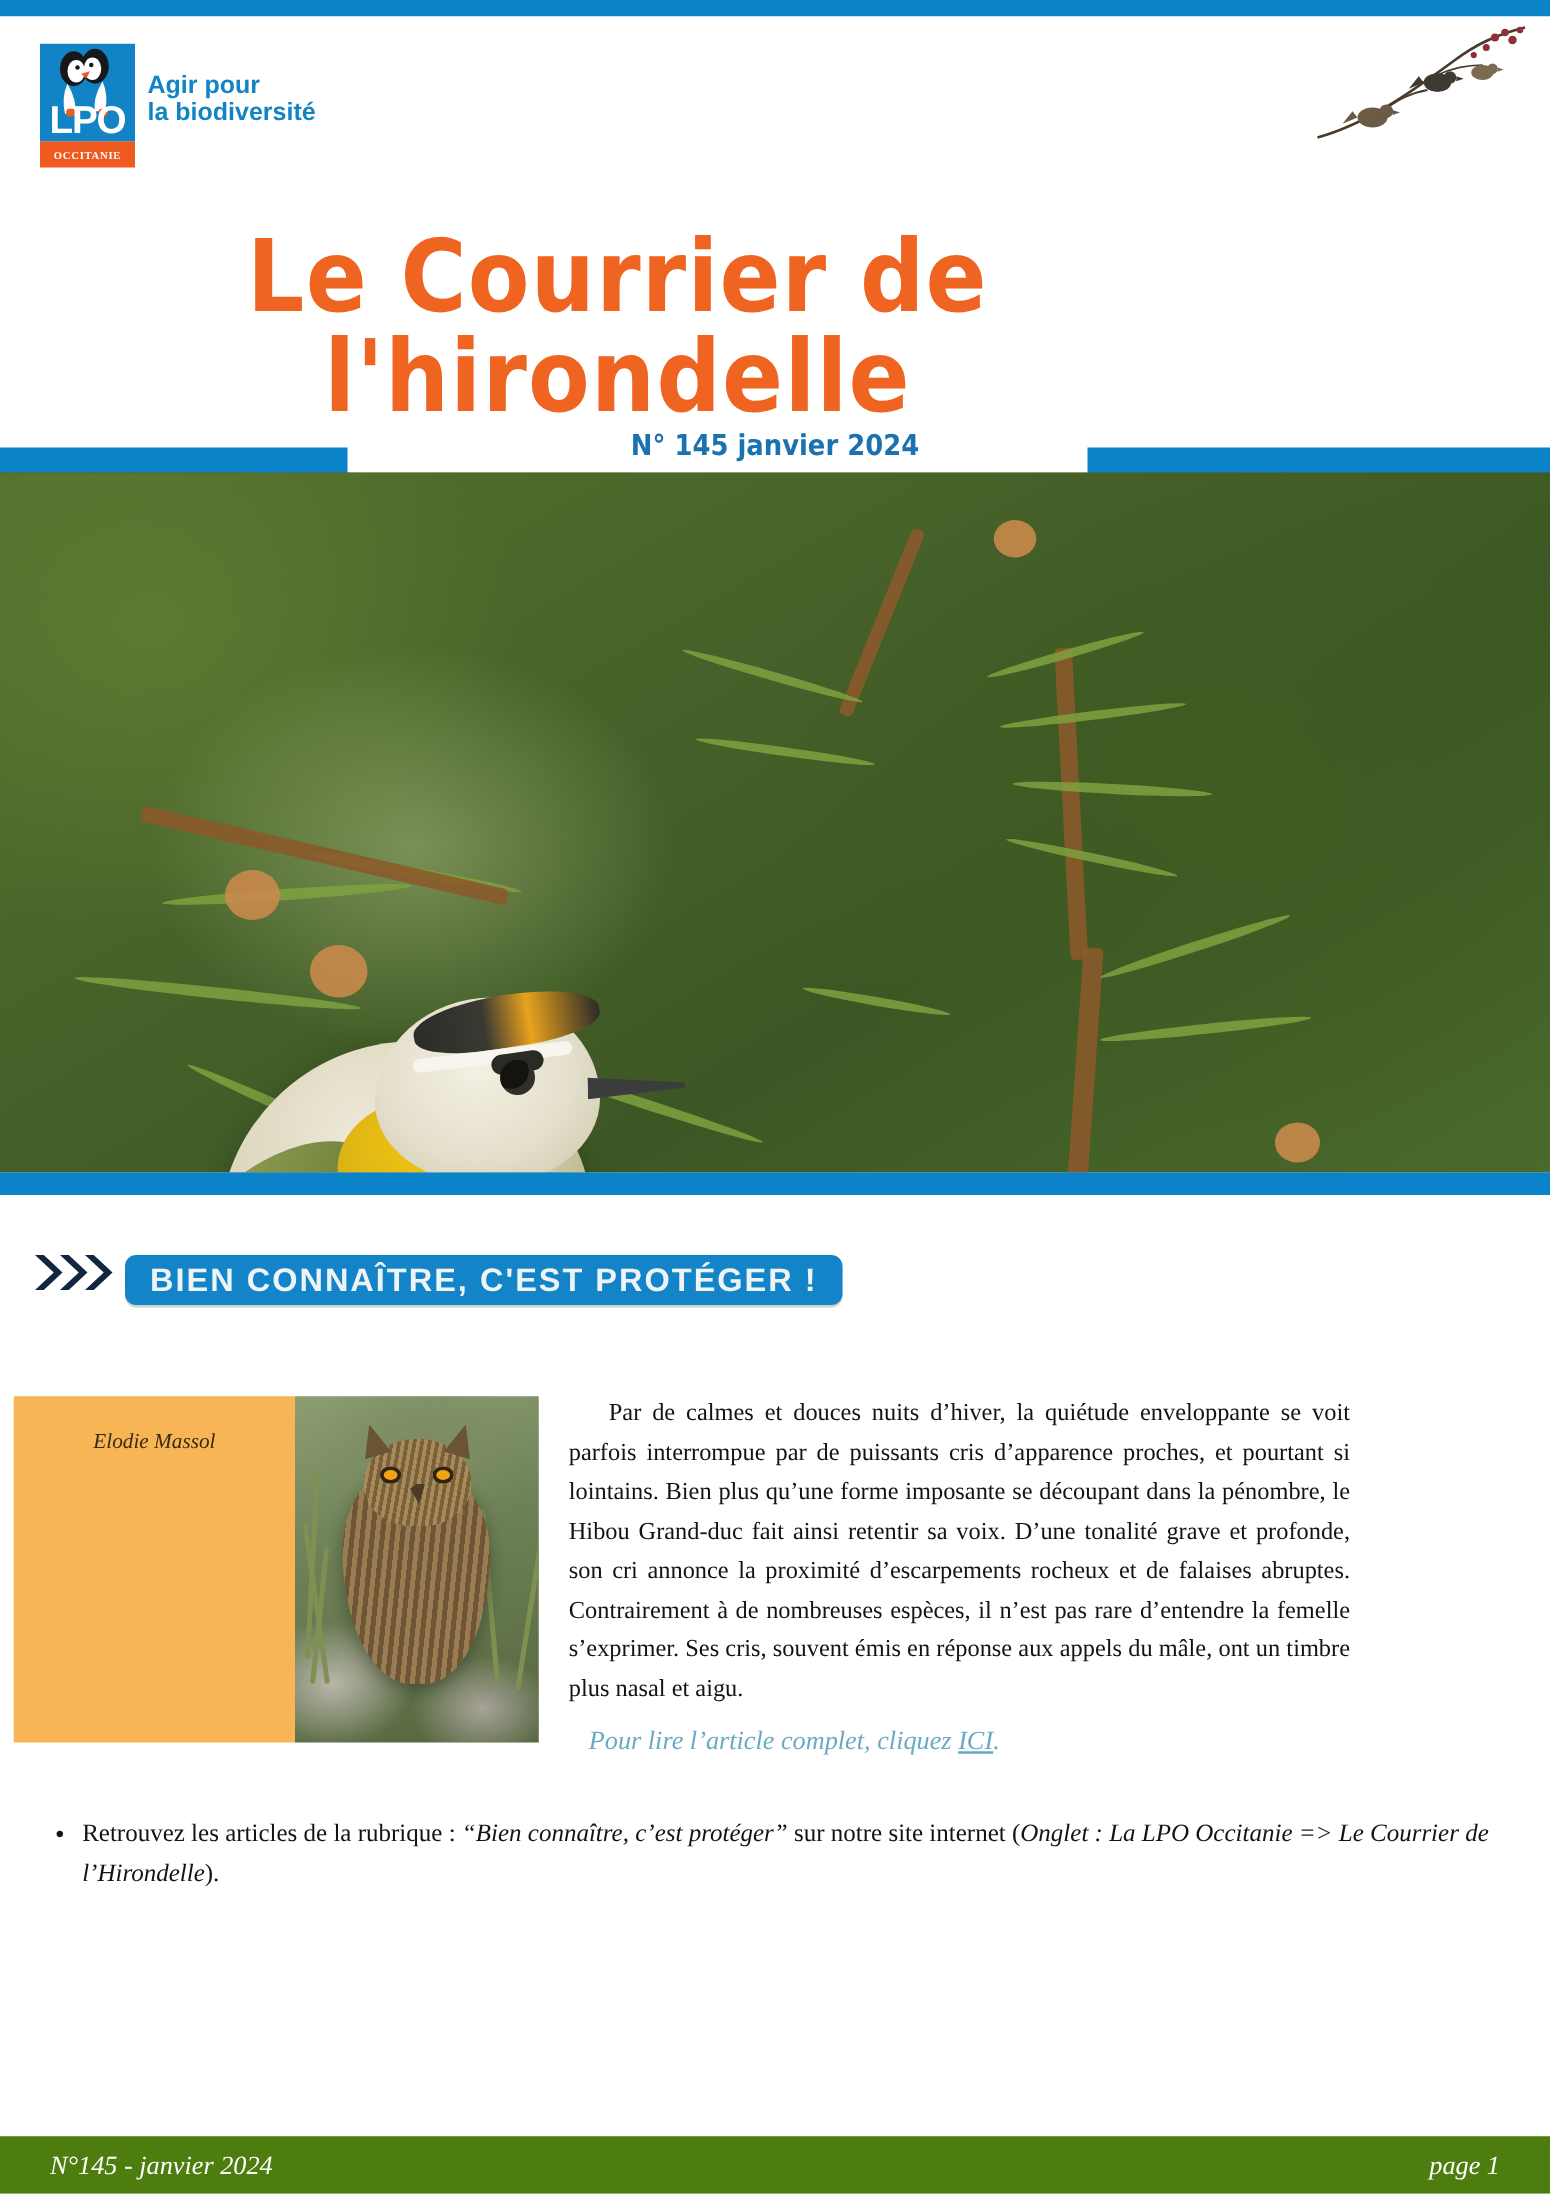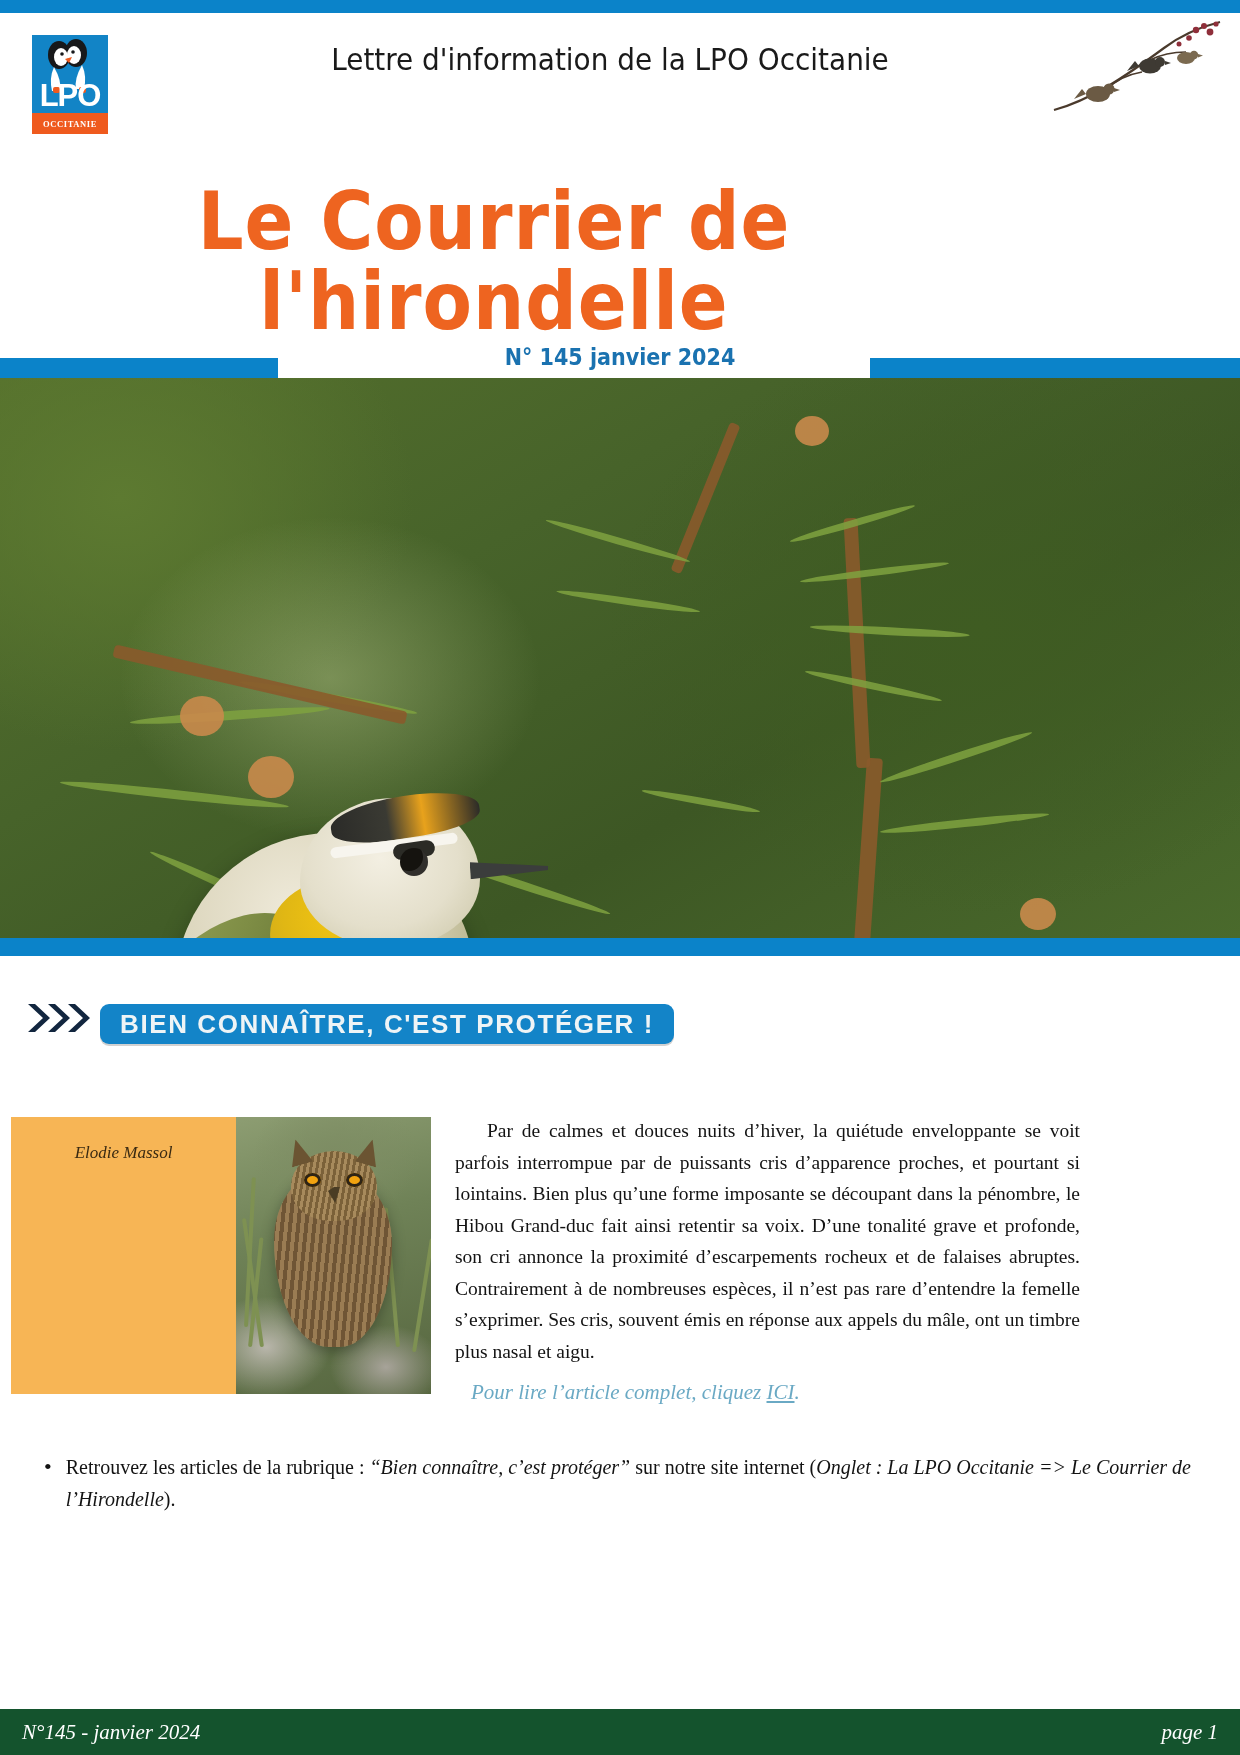--- a/index.html
+++ b/index.html
@@ -125,22 +125,22 @@
      font-family:"Liberation Serif",serif;font-style:italic;font-size:21px;color:#6aa9c4;margin-left:32px;}
   .linkline u{color:#6aa9c4;}
 
   
   .bullet-wrap{position:absolute;left:44px;top:1452px;width:1150px;display:flex;gap:14px;
      font-family:"Liberation Serif",serif;font-size:20px;line-height:1.58;color:#131313;}
   .bullet-dot{flex:0 0 auto;font-size:22px;line-height:1.4;}
   .bullet-txt i{font-style:italic;}
 
   
-  .footer{position:absolute;left:0;bottom:0;width:1240px;height:46px;background:#14532d;
-     display:flex;align-items:center;justify-content:space-between;padding:0 22px;box-sizing:border-box;
+  .footer{position:absolute;left:0;bottom:0;width:1240px;height:46px;background:#4d7c0f;
+     display:flex;align-items:center;justify-content:space-between;padding:0 40px;box-sizing:border-box;
      color:#ffffff;font-family:"Liberation Serif",serif;font-style:italic;font-size:21px;}
 </style>
 </head>
 <body>
 
 <div class="topbar"></div>
 
 <div class="logo-wrap">
   <div class="logo-mark">
     <div class="logo-sq">
@@ -154,24 +154,27 @@
         <path d="M33 24 L40 22 L37 28 Z" fill="#ef5a1e"></path>
         <path d="M22 32 q8 14 6 24 h-8 q-3 -13 2 -24 z" fill="#ffffff"></path>
         <path d="M50 30 q-8 14 -6 24 h8 q3 -13 -2 -24 z" fill="#ffffff"></path>
         <rect x="21" y="52" width="7" height="6" rx="2" fill="#ef5a1e"></rect>
         <rect x="47" y="52" width="7" height="6" rx="2" fill="#ef5a1e"></rect>
       </svg>
       <div class="logo-lpo">LPO</div>
     </div>
     <div class="logo-occ">OCCITANIE</div>
   </div>
+  <div class="logo-tag">
+    <div>Agir pour</div>
+    <div>la biodiversité</div>
+  </div>
 </div>
 
 <div class="head-lines">
-  <div>Lettre d'information de la LPO Occitanie</div>
 </div>
 
 <svg class="branch" viewBox="0 0 180 110">
   <path d="M8 96 C45 86 80 62 118 34 C134 22 150 14 174 8" stroke="#4a3a2c" stroke-width="2.2" fill="none"></path>
   <path d="M60 76 C70 66 84 60 96 58" stroke="#4a3a2c" stroke-width="1.5" fill="none"></path>
   <path d="M104 46 C116 40 128 38 140 38" stroke="#4a3a2c" stroke-width="1.4" fill="none"></path>
   <g fill="#8f2f3a">
     <circle cx="150" cy="16" r="3.2"></circle>
       <circle cx="158" cy="12" r="3"></circle>
       <circle cx="164" cy="18" r="3.4"></circle>

